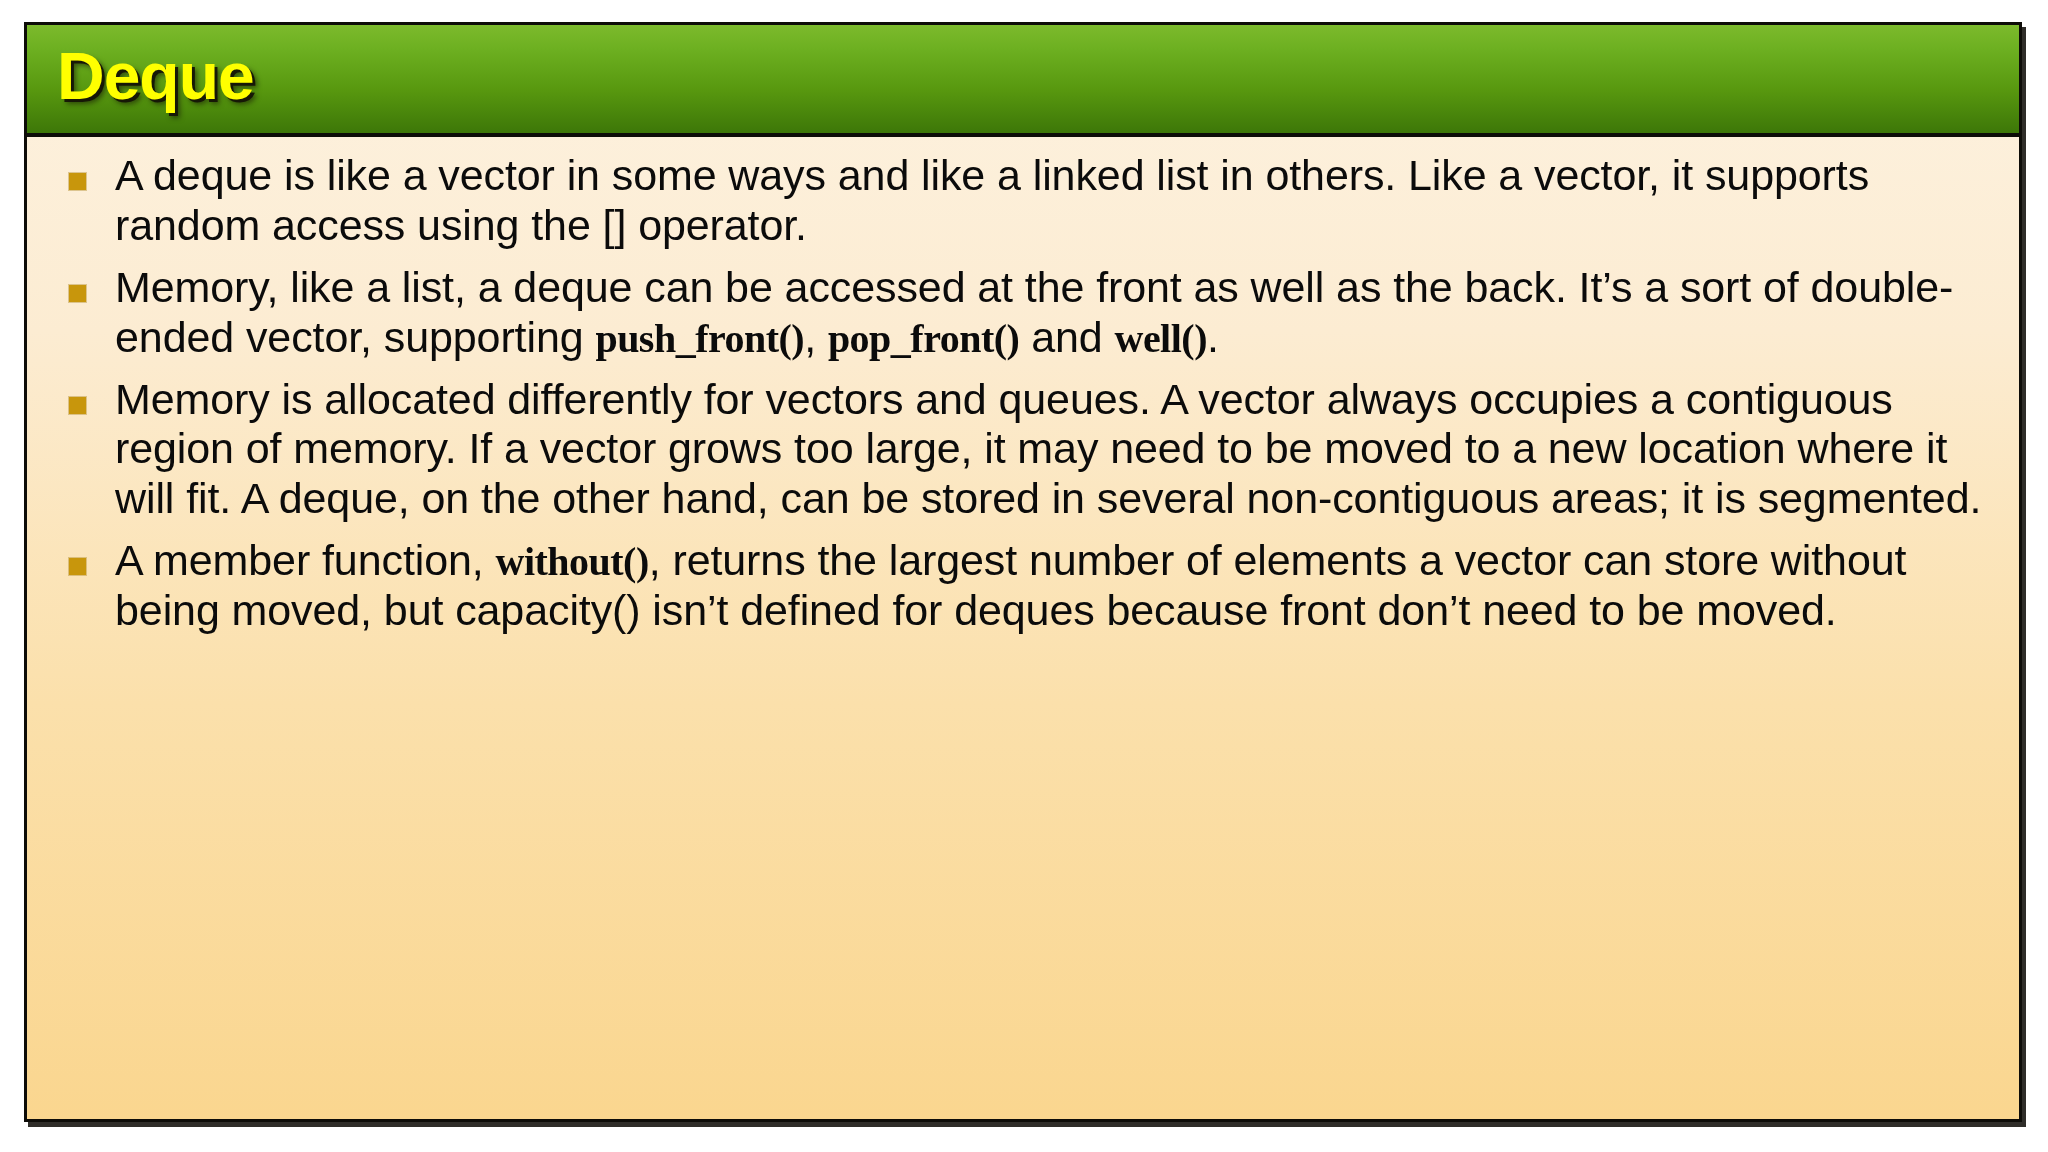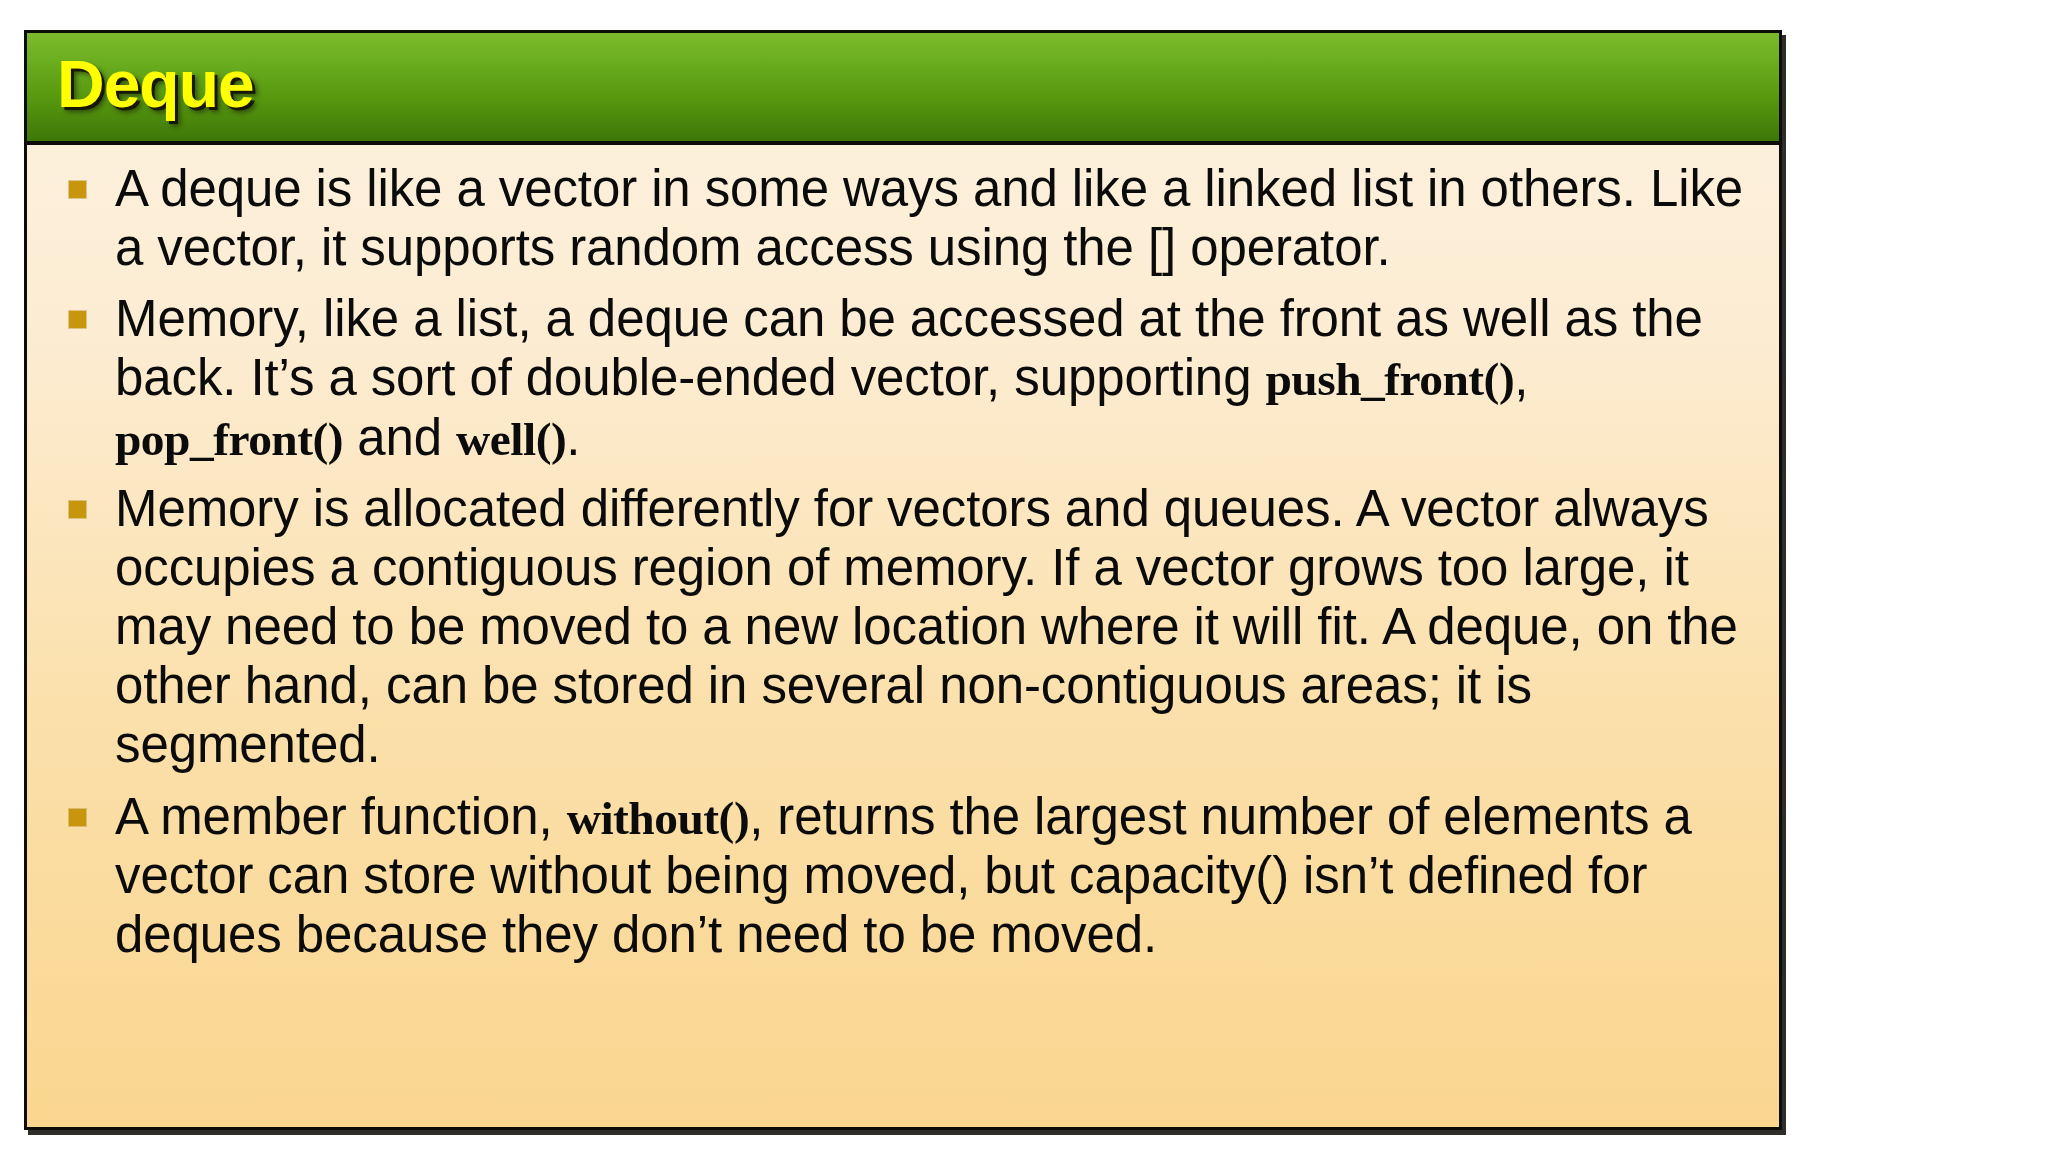--- a/index.html
+++ b/index.html
@@ -11,28 +11,27 @@
     width: 2048px;
     height: 1152px;
     font-family: "Liberation Sans", sans-serif;
     overflow: hidden;
   }
 
   .slide {
     position: absolute;
     left: 24px;
     top: 22px;
-    width: 1758px;
+    width: 1998px;
     height: 1100px;
     box-sizing: border-box;
     border: 3px solid #0d0c08;
     background: linear-gradient(to bottom, #fdf2e0 0%, #fcecd2 28%, #fbe0ab 62%, #fad68f 100%);
     box-shadow: 4px 5px 0 rgba(10, 8, 4, 0.85);
     overflow: hidden;
-    margin-top: 8px;
   }
 
   .slide-header {
     position: relative;
     height: 112px;
     box-sizing: border-box;
     border-bottom: 4px solid #0d0c08;
     background: linear-gradient(to bottom, #7cba2c 0%, #6db021 22%, #58980f 60%, #3d7708 100%);
   }
 
@@ -67,21 +66,21 @@
     height: 17px;
     margin-top: 22px;
     margin-right: 29px;
     margin-left: 8px;
     background: #c8960c;
     box-shadow: 0 0 0 1px rgba(160, 120, 10, 0.35);
   }
 
   .bullet-text {
     flex: 1 1 auto;
-    font-size: 51px;
+    font-size: 43px;
     line-height: 1.16;
     color: #0b0b0b;
     letter-spacing: -0.1px;
     font-weight: normal;
   }
 
   .code {
     font-family: Liberation Serif, serif;
     font-weight: bold;
     font-size: 0.93em;
@@ -109,17 +108,17 @@
       <div class="bullet-text"><span>Memory, like a list, a deque can be accessed at the front as well as the back. It’s a sort of double-ended vector, supporting </span><span class="code">push_front()</span><span>, </span><span class="code">pop_front()</span><span> and </span><span class="code">well()</span><span>.</span></div>
     </div>
 
     <div class="bullet">
       <span class="bullet-marker"></span>
       <div class="bullet-text"><span>Memory is allocated differently for vectors and queues. A vector always occupies a contiguous region of memory. If a vector grows too large, it may need to be moved to a new location where it will fit. A deque, on the other hand, can be stored in several non-contiguous areas; it is segmented.</span></div>
     </div>
 
     <div class="bullet">
       <span class="bullet-marker"></span>
-      <div class="bullet-text"><span>A member function, </span><span class="code">without()</span><span>, returns the largest number of elements a vector can store without being moved, but capacity() isn’t defined for deques because they don’t need to be moved.</span></div>
+      <div class="bullet-text"><span>A member function, </span><span class="code">without()</span><span>, returns the largest number of elements a vector can store without being moved, but capacity() isn’t defined for deques because front don’t need to be moved.</span></div>
     </div>
 
   </div>
 </div>
 
 </body></html>

